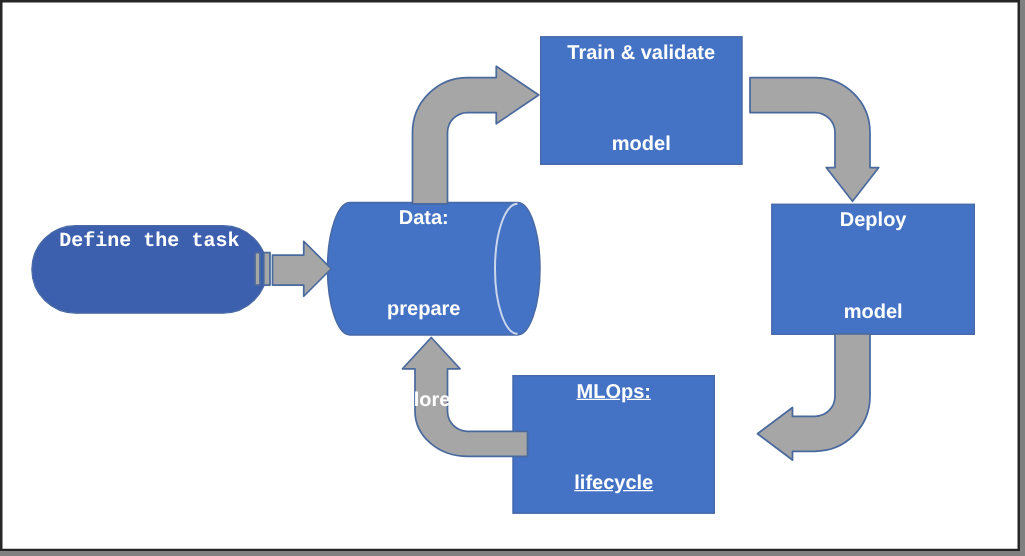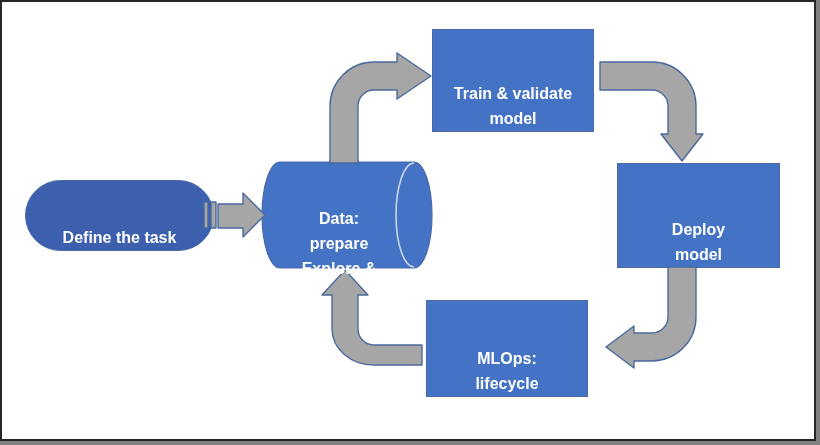--- a/index.html
+++ b/index.html
@@ -8,33 +8,35 @@
     background:var(--canvas-shadow,#808080);
     font-family:"Liberation Sans",sans-serif;
   }
   .canvas{
     position:absolute;left:0;top:0;width:812px;height:437px;
     background:var(--background,#ffffff);
     border:2px solid var(--canvas-border,#262626);
   }
   .node{
     position:absolute;display:flex;flex-direction:column;
-    align-items:center;justify-content:flex-end;text-align:center;
+    align-items:center;justify-content:flex-start;text-align:center;
     color:var(--label-text,#ffffff);font-weight:bold;
     font-size:16px;line-height:25px;box-sizing:border-box;
     z-index:2;
+    gap:48px;
   }
   .rect{
     background:var(--node-fill,#4472c4);
     border:1px solid var(--node-stroke,#4a6aa5);
   }
   .pill{
     background:var(--pill-fill,#3c5fae);
     border:1px solid var(--node-stroke,#4a6aa5);
     border-radius:36px;
+    font-family:Liberation Mono, monospace;
   }
   .cyl-label{z-index:4;}
   svg.connectors{position:absolute;left:0;top:0;z-index:3;}
   .arrow{
     fill:var(--arrow-fill,#a6a6a6);
     stroke:var(--arrow-stroke,#4a6a9e);
     stroke-width:1.4;stroke-linejoin:round;
   }
   .cyl-body{
     fill:var(--node-fill,#4472c4);
@@ -60,21 +62,21 @@
   <div class="node rect" style="left:432px;top:29px;width:162px;height:103px;">
     <span>Train &amp; validate</span>
     <span>model</span>
   </div>
 
   <div class="node rect" style="left:617px;top:163px;width:163px;height:105px;">
     <span>Deploy</span>
     <span>model</span>
   </div>
 
-  <div class="node rect" style="left:426px;top:300px;width:162px;height:97px;">
+  <div class="node rect" style="left:410px;top:300px;width:162px;height:111px;text-decoration:underline;">
     <span>MLOps:</span>
     <span>lifecycle</span>
   </div>
 
   <svg class="connectors" width="820" height="445" viewBox="0 0 820 445">
 
     <g>
       <path class="cyl-body" d="M 280,162 L 414,162 A 18 53 0 0 1 414,268 L 280,268 A 18 53 0 0 1 280,162 Z"></path>
       <path class="cyl-arc" d="M 414,163 A 18 52 0 0 0 414,267"></path>
     </g>

